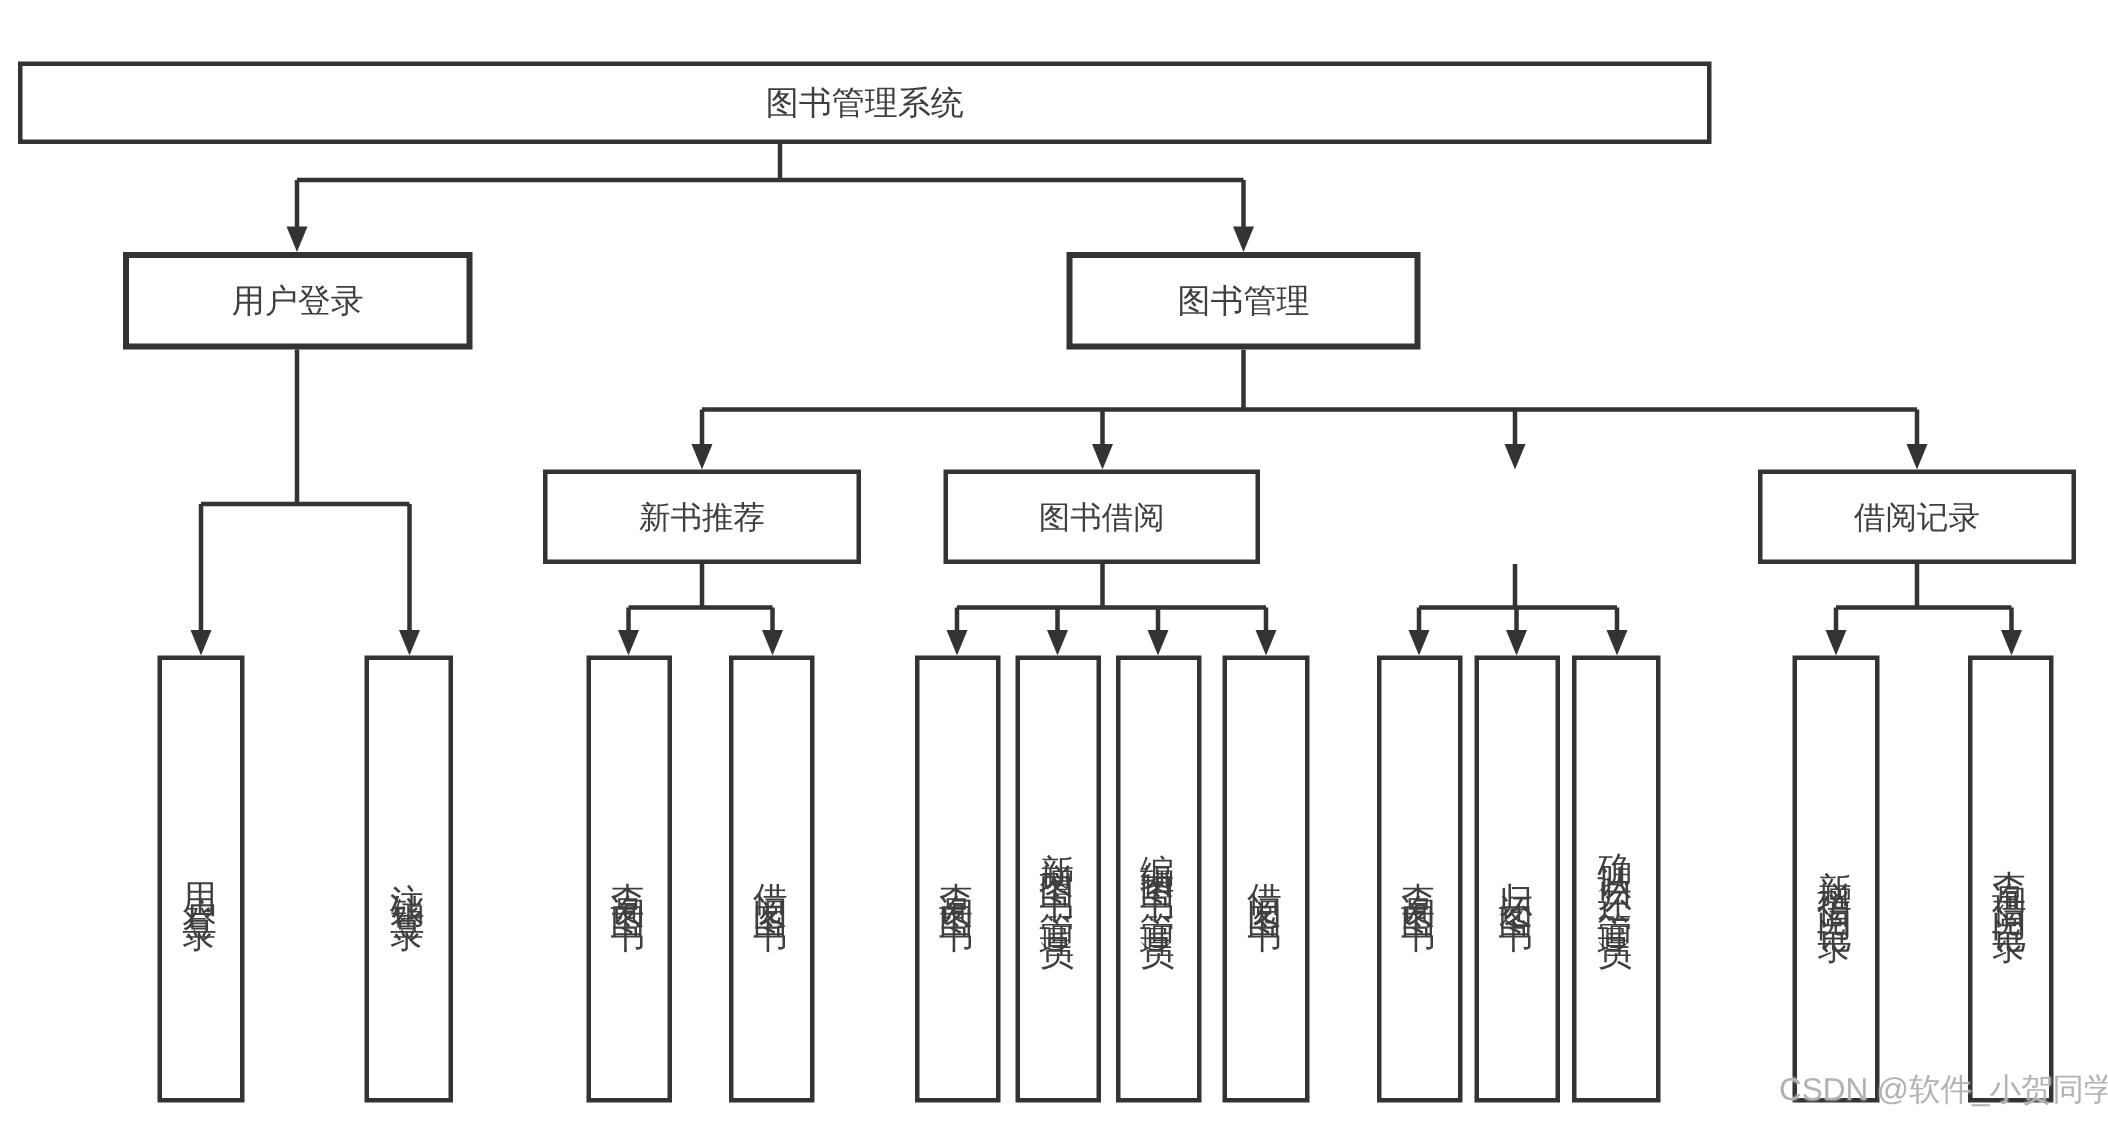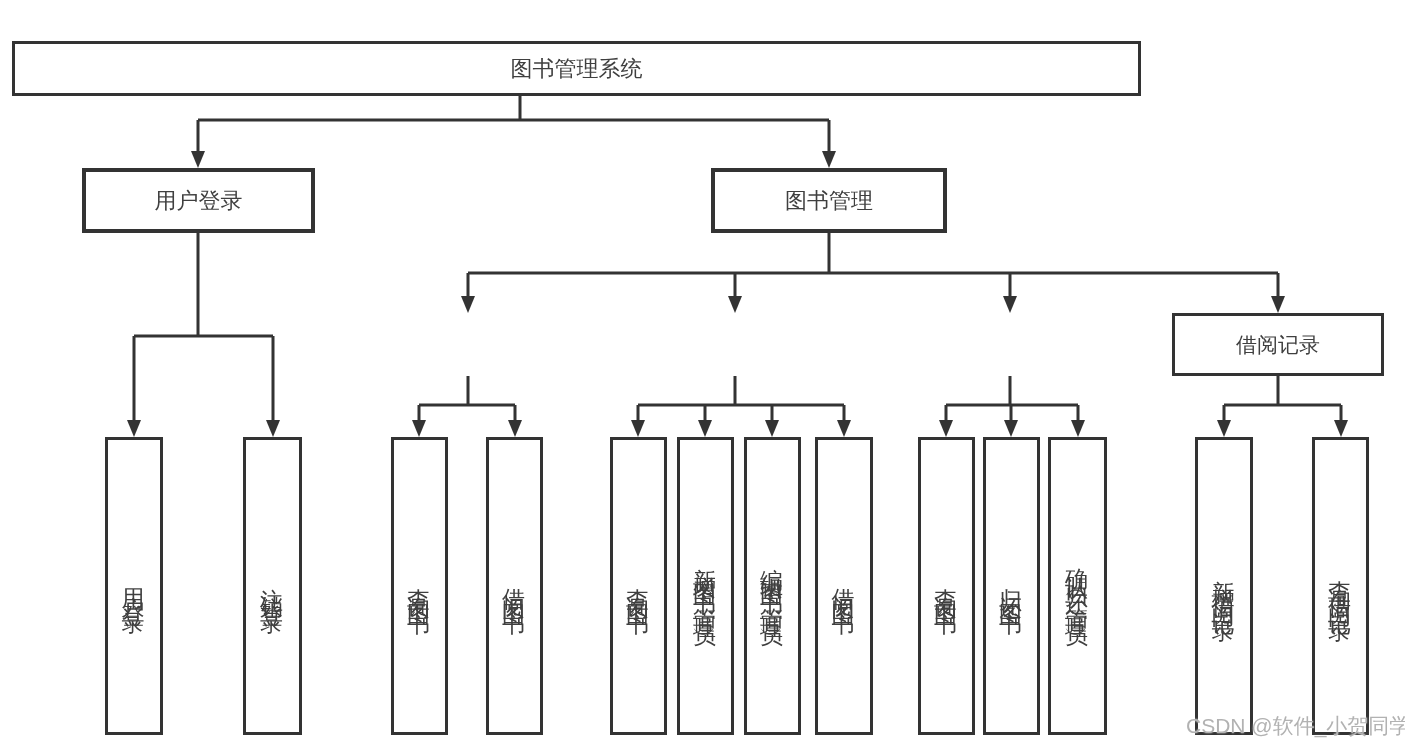--- a/index.html
+++ b/index.html
@@ -91,20 +91,22 @@
     <use href="#arrow" transform="translate(1078,437)"></use>
     <use href="#arrow" transform="translate(1224,437)"></use>
     <use href="#arrow" transform="translate(1341,437)"></use>
   </svg>
 
   <div class="box root" style="left:12px; top:13px; width:1129px; height:55px;margin-top:28px;">图书管理系统</div>
 
   <div class="box lvl2" style="left:82px; top:168px; width:233px; height:65px;">用户登录</div>
   <div class="box lvl2" style="left:711px; top:168px; width:236px; height:65px;">图书管理</div>
 
+  <div class="box lvl3" style="left:362px; top:313px; width:212px; height:63px;">新书推荐</div>
+  <div class="box lvl3" style="left:629px; top:313px; width:211px; height:63px;">图书借阅</div>
   <div class="box lvl3" style="left:1172px; top:313px; width:212px; height:63px;">借阅记录</div>
 
   <div class="box leaf" style="left:105px; width:58px;">
     <span class="vtext">用户登录</span>
   </div>
   <div class="box leaf" style="left:243px; width:59px;">
     <span class="vtext">注销登录</span>
   </div>
 
   <div class="box leaf" style="left:391px; width:57px;">

